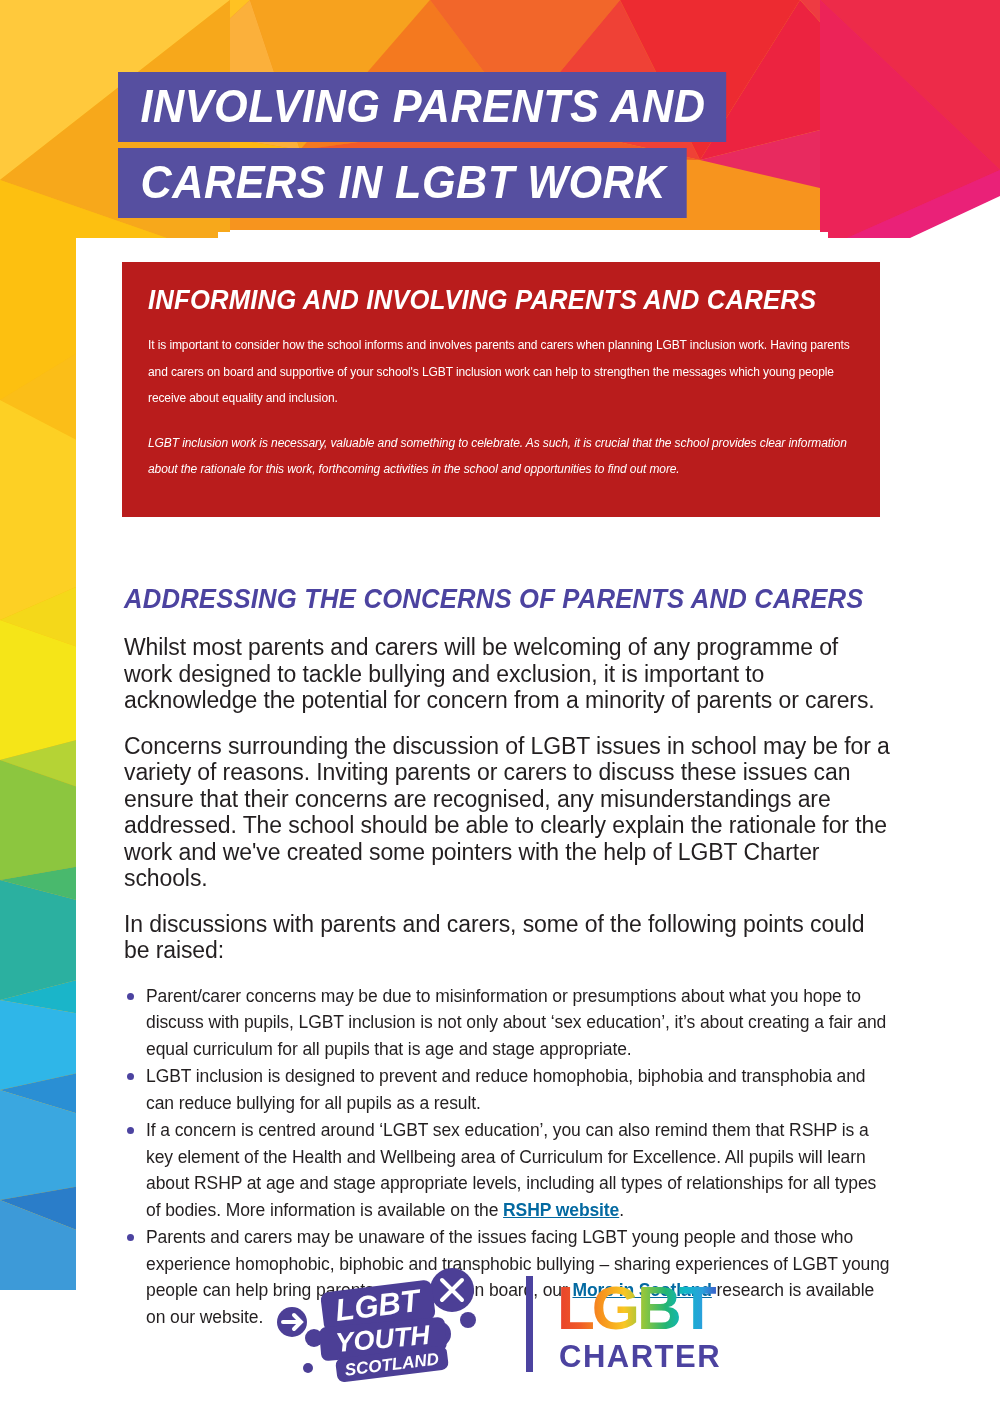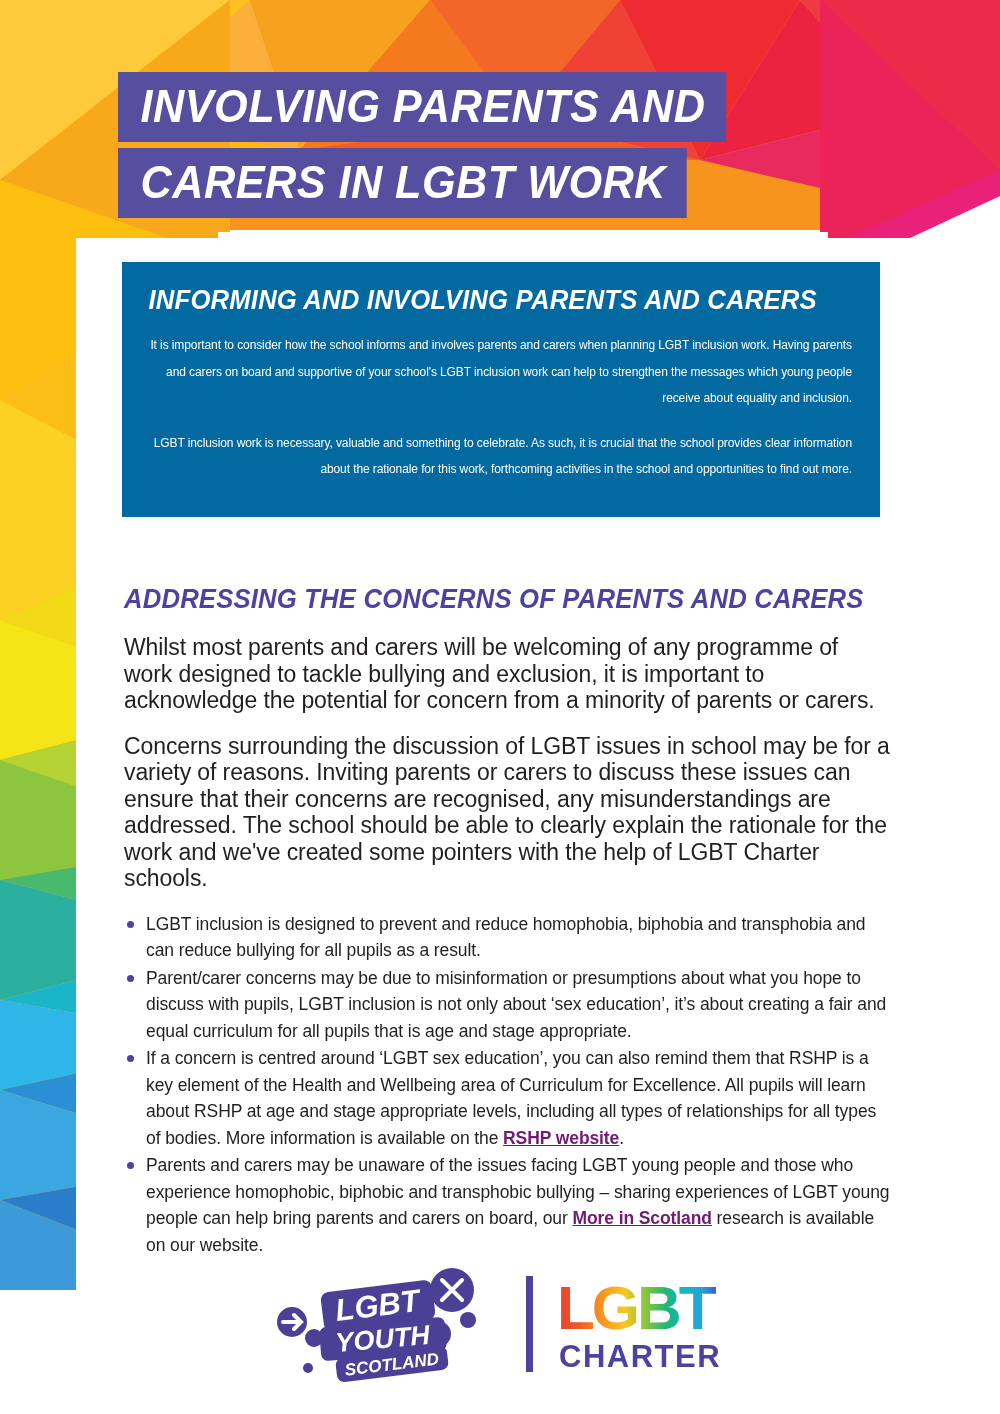--- a/index.html
+++ b/index.html
@@ -48,43 +48,42 @@
     transform:scaleX(0.94);
     transform-origin:left center;
     margin-bottom:6px;
     text-shadow:0 0 1px rgba(0,0,0,.15);
   }
 
   .info-box {
     position:absolute;
     left:122px; top:262px;
     width:758px;
-    background:#0369a1;
+    background:#b91c1c;
     color:#ffffff;
     padding:22px 28px 26px 26px;
-    text-align:right;
   }
   .info-box h2 {
     font-style:italic;
     font-weight:bold;
     font-size:27px;
     line-height:32px;
     letter-spacing:0.2px;
     margin-bottom:16px;
     transform:scaleX(0.95);
     transform-origin:left center;
     white-space:nowrap;
   }
   .info-box p {
     font-size:12px;
     line-height:26.5px;
     margin-bottom:18px;
     letter-spacing:-0.1px;
   }
-  .info-box p:last-child { margin-bottom:8px; }
+  .info-box p:last-child { margin-bottom:8px;font-style:italic; }
 
   .section {
     position:absolute;
     left:124px; top:582px;
     width:768px;
   }
   .section h2 {
     color:#4c43a0;
     font-style:italic;
     font-weight:bold;
@@ -114,21 +113,21 @@
     letter-spacing:-0.1px;
   }
   ul.points li::before {
     content:"";
     position:absolute;
     left:3px; top:10px;
     width:7px; height:7px;
     border-radius:50%;
     background:#4c43a0;
   }
-  .lnk { color:#701a75; font-weight:bold; }
+  .lnk { color:#0369a1; font-weight:bold; }
 
   
   .footer {
     position:absolute;
     left:0; bottom:30px;
     width:1000px;
     display:flex;
     justify-content:center;
     align-items:center;
     gap:26px;
@@ -244,27 +243,28 @@
   <div class="info-box">
     <h2>INFORMING AND INVOLVING PARENTS AND CARERS</h2>
     <p>It is important to consider how the school informs and involves parents and carers when planning LGBT inclusion work. Having parents and carers on board and supportive of your school's LGBT inclusion work can help to strengthen the messages which young people receive about equality and inclusion.</p>
     <p>LGBT inclusion work is necessary, valuable and something to celebrate. As such, it is crucial that the school provides clear information about the rationale for this work, forthcoming activities in the school and opportunities to find out more.</p>
   </div>
 
   <div class="section">
     <h2>ADDRESSING THE CONCERNS OF PARENTS AND CARERS</h2>
     <p>Whilst most parents and carers will be welcoming of any programme of work designed to tackle bullying and exclusion, it is important to acknowledge the potential for concern from a minority of parents or carers.</p>
     <p>Concerns surrounding the discussion of LGBT issues in school may be for a variety of reasons. Inviting parents or carers to discuss these issues can ensure that their concerns are recognised, any misunderstandings are addressed. The school should be able to clearly explain the rationale for the work and we've created some pointers with the help of LGBT Charter schools.</p>
+    <p>In discussions with parents and carers, some of the following points could be raised:</p>
 
     <ul class="points">
       <li>
-        <span>LGBT inclusion is designed to prevent and reduce homophobia, biphobia and transphobia and can reduce bullying for all pupils as a result.</span><a class="lnk" href="#"></a><span></span>
+        <span>Parent/carer concerns may be due to misinformation or presumptions about what you hope to discuss with pupils, LGBT inclusion is not only about ‘sex education’, it’s about creating a fair and equal curriculum for all pupils that is age and stage appropriate.</span><a class="lnk" href="#"></a><span></span>
       </li>
       <li>
-        <span>Parent/carer concerns may be due to misinformation or presumptions about what you hope to discuss with pupils, LGBT inclusion is not only about ‘sex education’, it’s about creating a fair and equal curriculum for all pupils that is age and stage appropriate.</span><a class="lnk" href="#"></a><span></span>
+        <span>LGBT inclusion is designed to prevent and reduce homophobia, biphobia and transphobia and can reduce bullying for all pupils as a result.</span><a class="lnk" href="#"></a><span></span>
       </li>
       <li>
         <span>If a concern is centred around ‘LGBT sex education’, you can also remind them that RSHP is a key element of the Health and Wellbeing area of Curriculum for Excellence. All pupils will learn about RSHP at age and stage appropriate levels, including all types of relationships for all types of bodies. More information is available on the </span><a class="lnk" href="#">RSHP website</a><span>.</span>
       </li>
       <li>
         <span>Parents and carers may be unaware of the issues facing LGBT young people and those who experience homophobic, biphobic and transphobic bullying – sharing experiences of LGBT young people can help bring parents and carers on board, our </span><a class="lnk" href="#">More in Scotland</a><span> research is available on our website.</span>
       </li>
     </ul>
   </div>
 </div>

